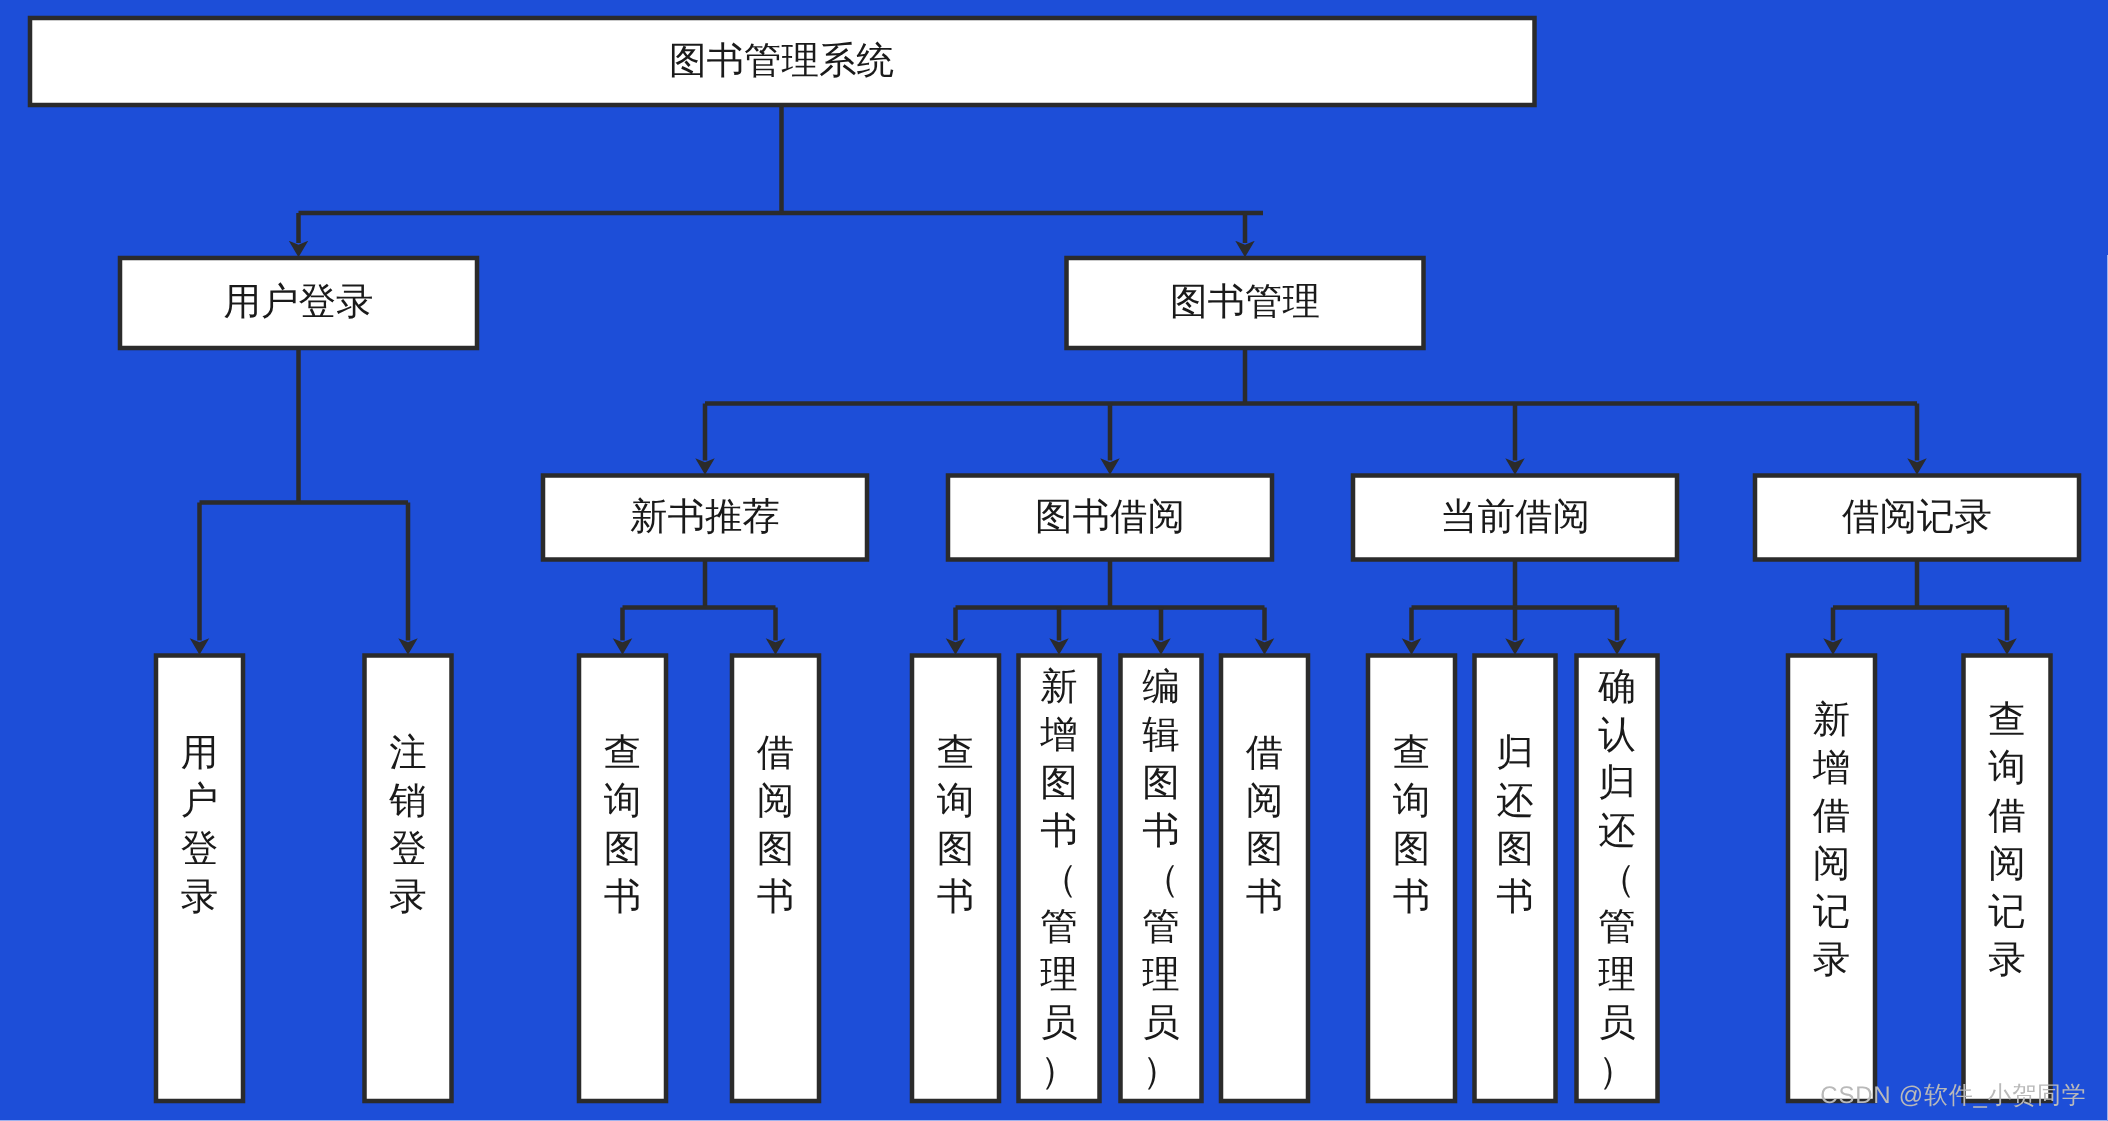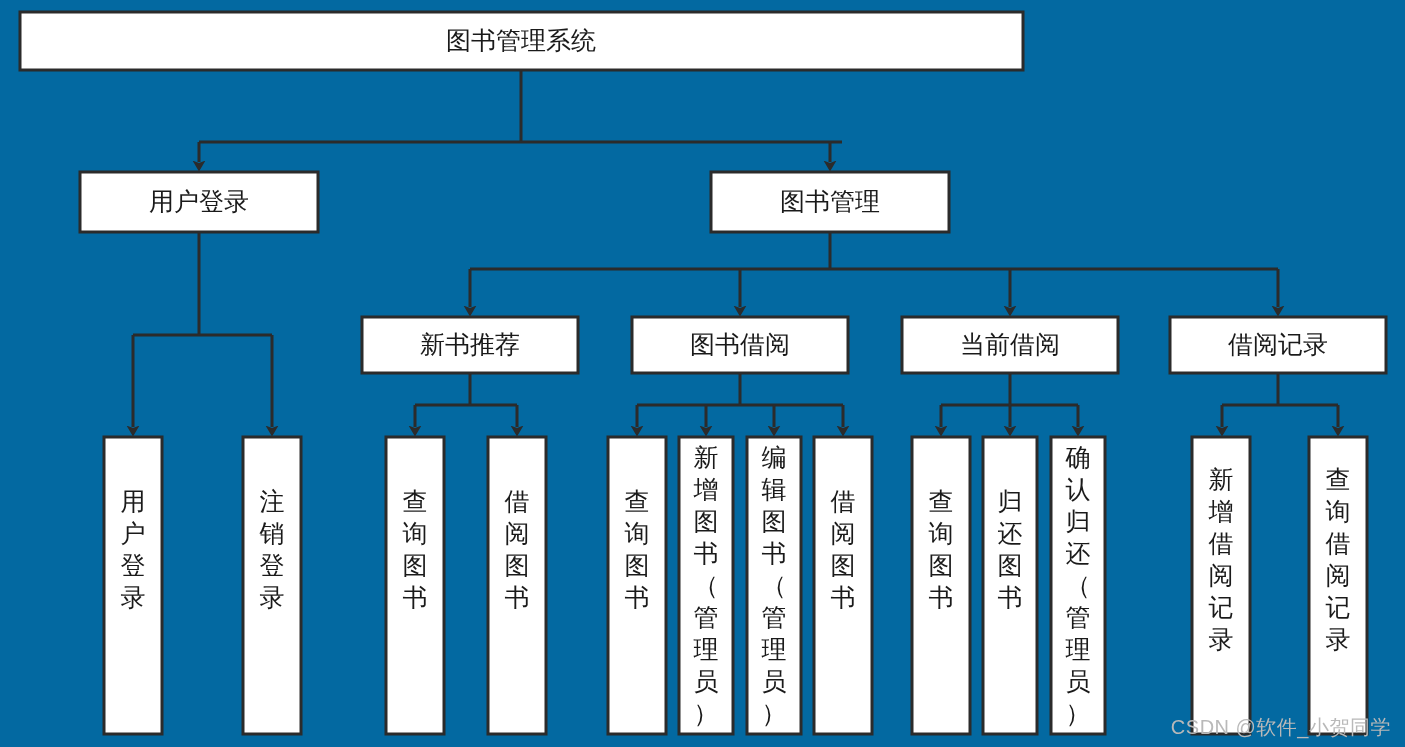--- a/index.html
+++ b/index.html
@@ -8,21 +8,21 @@
     padding: 0;
     background: #ffffff;
   }
   body {
     font-family: "Liberation Sans", "DejaVu Sans", sans-serif;
   }
   #diagram-root {
     position: relative;
     width: 1405px;
     height: 747px;
-    background: #0369a1;
+    background: #1d4ed8;
     overflow: hidden;
   }
   svg.tree-canvas {
     position: absolute;
     left: 0;
     top: 0;
     width: 1405px;
     height: 747px;
     display: block;
   }
@@ -54,21 +54,21 @@
     font-size: 25px;
     fill: #1a1a1a;
     text-anchor: middle;
     white-space: pre;
   }
   .watermark-text {
     position: absolute;
     right: 14px;
     bottom: 6px;
     font-family: "Liberation Sans", "DejaVu Sans", sans-serif;
-    font-size: 20px;
+    font-size: 16px;
     color: #b9b9b9;
     letter-spacing: 0.5px;
     user-select: none;
     pointer-events: none;
     white-space: nowrap;
   }
 </style>
 </head>
 <body>
 

